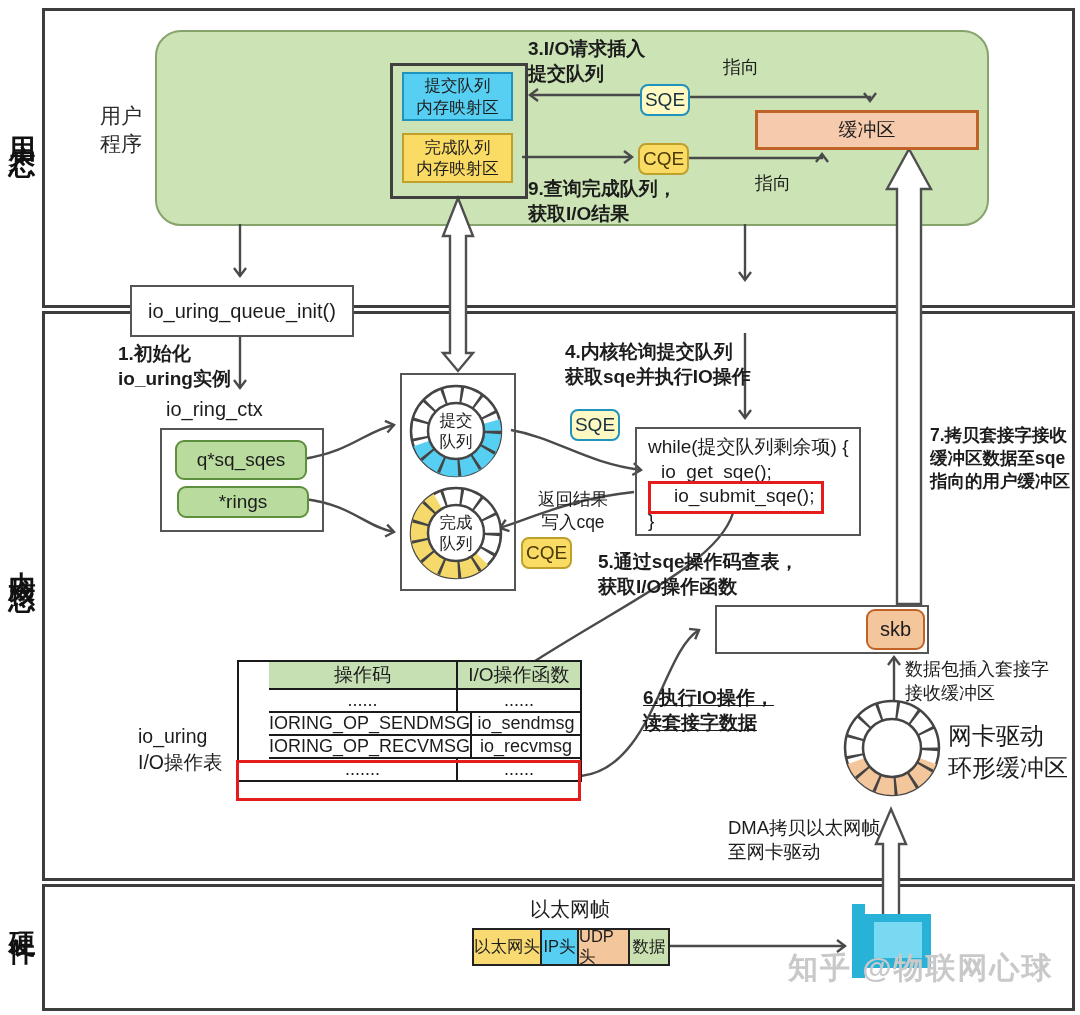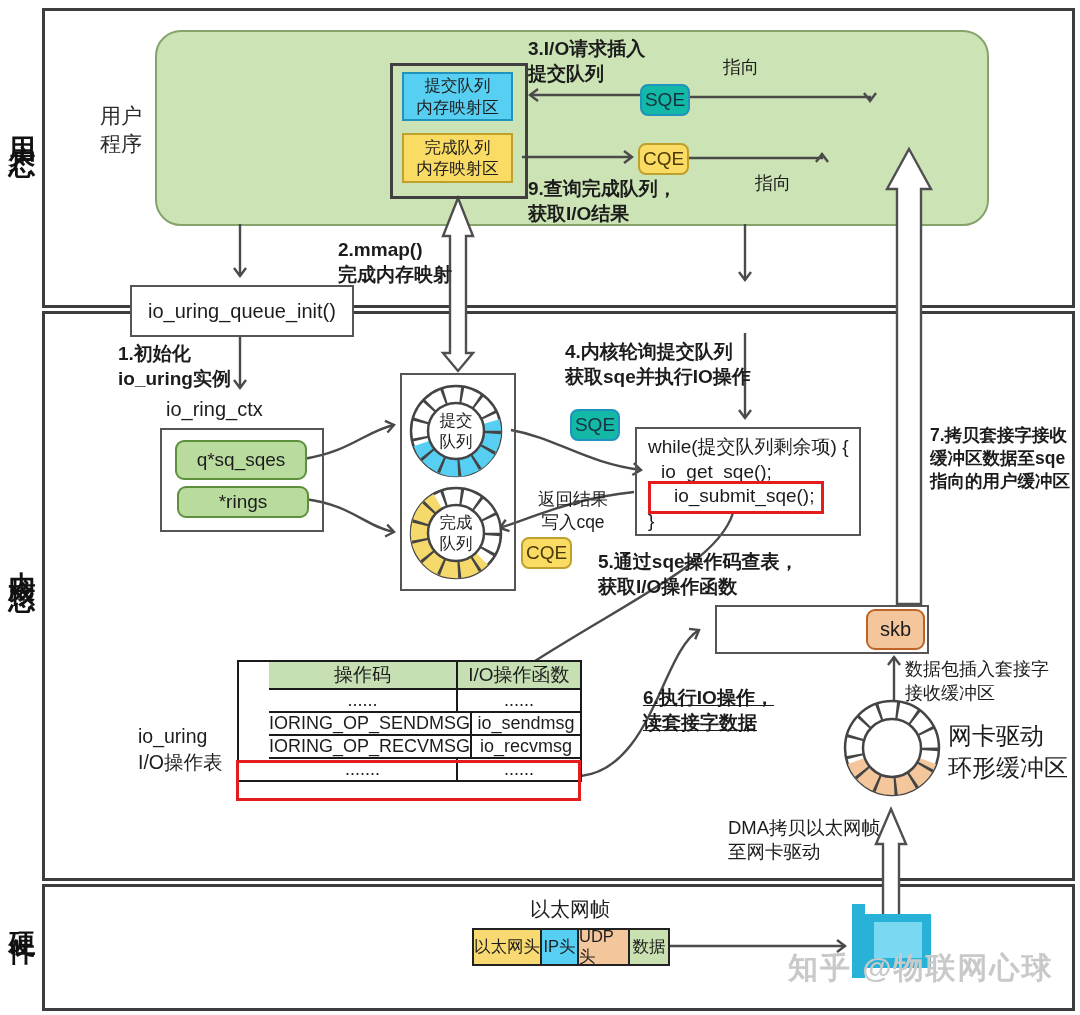--- a/index.html
+++ b/index.html
@@ -9,21 +9,21 @@
   .pre{white-space:pre-line;}
   
   .sec{position:absolute;left:42px;width:1027px;border:3px solid #3d3d3d;background:transparent;z-index:1;}
   .sec-label{position:absolute;left:4px;writing-mode:vertical-rl;text-orientation:upright;
              font-weight:700;font-size:27px;letter-spacing:7px;color:#111;z-index:3;}
   
   .wbox{position:absolute;border:2.5px solid #555;background:#fff;display:flex;align-items:center;justify-content:center;z-index:3;}
   .tbox{position:absolute;border:2.5px solid #555;background:transparent;z-index:3;}
   .badge{position:absolute;border-radius:8px;display:flex;align-items:center;justify-content:center;
          font-size:19px;font-weight:400;z-index:3;color:#17323f;}
-  .blue{background:#14b8a6;border:2.5px solid #1f93bd;}
+  .blue{background:#fef9c3;border:2.5px solid #1f93bd;}
   .yellow{background:#fadb63;border:2.5px solid #bfa02c;color:#4a3a07;}
   .lbl{position:absolute;z-index:3;line-height:1.32;}
   .bold{font-weight:700;}
   .center{text-align:center;}
   svg.overlay{position:absolute;left:0;top:0;z-index:2;pointer-events:none;}
   
   .green-area{position:absolute;left:155px;top:30px;width:830px;height:192px;background:#cce4b5;
               border:2.5px solid #86a36b;border-radius:26px;z-index:1;}
   .small2{font-size:16.5px;line-height:1.28;text-align:center;}
   
@@ -122,25 +122,24 @@
   <div class="tbox" style="left:390px;top:63px;width:132px;height:130px;border-color:#404040;border-width:3px;"></div>
   <div class="abs small2 pre" style="left:402px;top:72px;width:107px;height:45px;background:#57cff2;border:2.5px solid #1f93bd;display:flex;align-items:center;justify-content:center;z-index:3;">提交队列
 内存映射区</div>
   <div class="abs small2 pre" style="left:402px;top:133px;width:107px;height:46px;background:#fadb63;border:2.5px solid #bfa02c;display:flex;align-items:center;justify-content:center;z-index:3;">完成队列
 内存映射区</div>
 
   <div class="lbl bold pre" style="left:528px;top:36px;font-size:19px;">3.I/O请求插入
 提交队列</div>
   <div class="lbl bold pre" style="left:528px;top:176px;font-size:19px;">9.查询完成队列，
 获取I/O结果</div>
-  <div class="lbl bold pre" style="left:338px;top:237px;font-size:19px;">2.mmap()
-完成内存映射</div>
 
   <div class="badge blue" style="left:640px;top:84px;width:46px;height:28px;">SQE</div>
   <div class="badge yellow" style="left:638px;top:143px;width:47px;height:28px;">CQE</div>
+  <div class="abs" style="left:755px;top:110px;width:218px;height:34px;background:#f6cbad;border:3px solid #bf6328;display:flex;align-items:center;justify-content:center;font-size:19px;z-index:3;">缓冲区</div>
   <div class="lbl" style="left:723px;top:56px;font-size:18px;">指向</div>
   <div class="lbl" style="left:755px;top:172px;font-size:18px;">指向</div>
 
   <div class="wbox" style="left:130px;top:285px;width:220px;height:48px;font-size:20px;">io_uring_queue_init()</div>
 
   <div class="lbl bold pre" style="left:118px;top:341px;font-size:19px;">1.初始化
 io_uring实例</div>
   <div class="lbl" style="left:166px;top:396px;font-size:20px;">io_ring_ctx</div>
   <div class="tbox" style="left:160px;top:428px;width:160px;height:100px;"></div>
   <div class="abs" style="left:175px;top:440px;width:128px;height:36px;background:#b9dc9e;border:2px solid #5d8f3c;border-radius:9px;display:flex;align-items:center;justify-content:center;font-size:19px;z-index:3;">q*sq_sqes</div>

